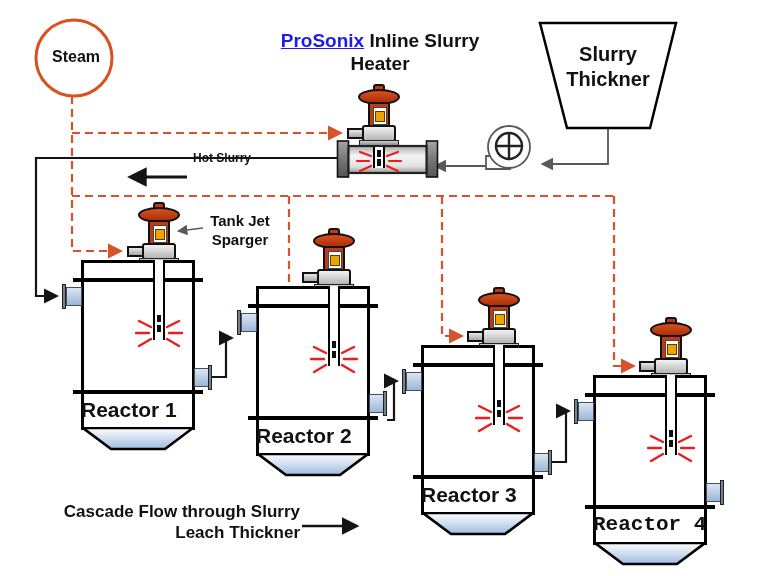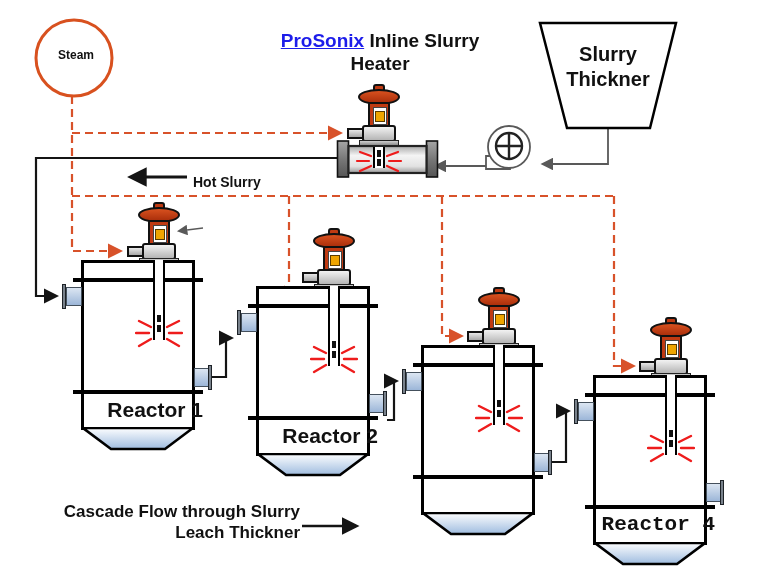--- a/index.html
+++ b/index.html
@@ -25,22 +25,22 @@
   .jets{position:absolute;}
   .rjets{left:54px;top:58px;}
   .nozzle{position:absolute;width:16px;height:19px;
           background:linear-gradient(180deg,#dce6f2,#9cb6d8);
           border:1.6px solid #44505c;box-sizing:border-box;}
   .nin{left:-15px;top:27px}.nout{left:113px;top:108px}
   .flange{position:absolute;width:4px;height:25px;background:#79828c;
           border:1px solid #1d2227;box-sizing:border-box;}
   .fin{left:-19px;top:24px}.fout{left:127px;top:105px}
   .cone{position:absolute;left:0;top:167px;}
-  .rlabel{position:absolute;left:0;top:138px;width:114px;text-align:right;
-          font-size:21px;font-weight:700;color:#111;margin-left:8px;}
+  .rlabel{position:absolute;left:0;top:138px;width:114px;text-align:left;
+          font-size:21px;font-weight:700;color:#111;}
 
   
   .valve{position:absolute;width:44px;height:62px;}
   .vcap{position:absolute;left:16px;top:0;width:12px;height:8px;background:#bf3a12;
         border:2px solid #111;border-radius:3px 3px 0 0;box-sizing:border-box;}
   .vdome{position:absolute;left:1px;top:5px;width:42px;height:16px;
          background:linear-gradient(180deg,#d8511f,#a82d0a);
          border:2px solid #111;border-radius:50%;box-sizing:border-box;}
   .vyoke{position:absolute;left:11px;top:18px;width:22px;height:25px;background:#bf3a12;
          border:2px solid #111;border-radius:2px;box-sizing:border-box;}
@@ -242,20 +242,21 @@
           <line x1="32" y1="21" x2="44" y2="28"></line>
       </g>
     </svg>
     <div class="nozzle nin"></div>
     <div class="flange fin"></div>
     <div class="nozzle nout"></div>
     <div class="flange fout"></div>
     <svg class="cone" width="114" height="24">
       <polygon points="2,1 112,1 84,22 30,22" fill="url(#coneG)" stroke="#000" stroke-width="2.6"></polygon>
     </svg>
+    <div class="rlabel">Reactor 3</div>
   </div>
 
   <div class="reactor" style="left:593px;top:375px;font-family:Liberation Mono, monospace;">
     <div class="valve" style="left:56px;top:-58px;">
       <div class="vcap"></div>
       <div class="vdome"></div>
       <div class="vyoke">
         <div class="vwin">
           <div class="vind"></div>
           </div>
@@ -311,33 +312,37 @@
     <g stroke="#ee1c1c" stroke-width="2.2" stroke-linecap="round">
       <line x1="16" y1="7" x2="5" y2="3"></line>
         <line x1="14" y1="12" x2="2" y2="12"></line>
         <line x1="16" y1="17" x2="5" y2="22"></line>
       <line x1="32" y1="7" x2="43" y2="3"></line>
         <line x1="34" y1="12" x2="46" y2="12"></line>
         <line x1="32" y1="17" x2="43" y2="22"></line>
     </g>
   </svg>
 
-  <div class="lbl" style="left:36px;top:48px;width:80px;text-align:center;font-size:12px;">Steam</div>
+  <div class="lbl" style="left:36px;top:48px;width:80px;text-align:center;font-size:16px;">Steam</div>
 
   <div class="lbl" style="left:280px;top:29px;width:200px;text-align:center;font-size:19px;line-height:23px;">
     <span class="blue">ProSonix</span><span> Inline Slurry</span>
     <div>Heater</div>
   </div>
 
   <div class="lbl" style="left:547px;top:42px;width:122px;text-align:center;font-size:20px;line-height:25px;">
     <div>Slurry</div>
     <div>Thickner</div>
   </div>
 
-  <div class="lbl" style="left:193px;top:174px;font-size:14px;">Hot Slurry</div>
-
+  <div class="lbl" style="left:193px;top:151px;font-size:12px;">Hot Slurry</div>
+
+  <div class="lbl" style="left:198px;top:211px;width:84px;text-align:center;font-size:15px;line-height:19px;">
+    <div>Tank Jet</div>
+    <div>Sparger</div>
+  </div>
 
   <div class="lbl" style="left:36px;top:501px;width:264px;text-align:right;font-size:17px;line-height:21px;">
     <div>Cascade Flow through Slurry</div>
     <div>Leach Thickner</div>
   </div>
 
 </div>
 
 </body></html>

